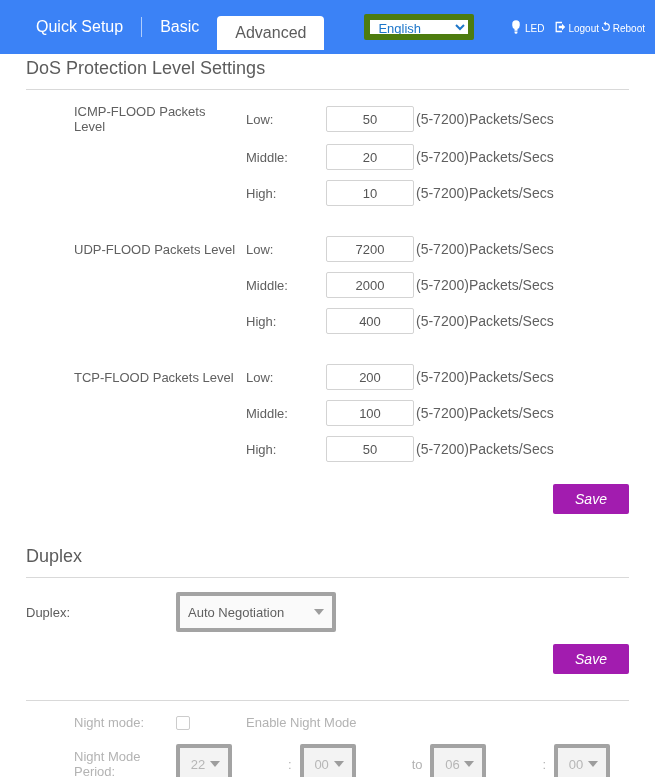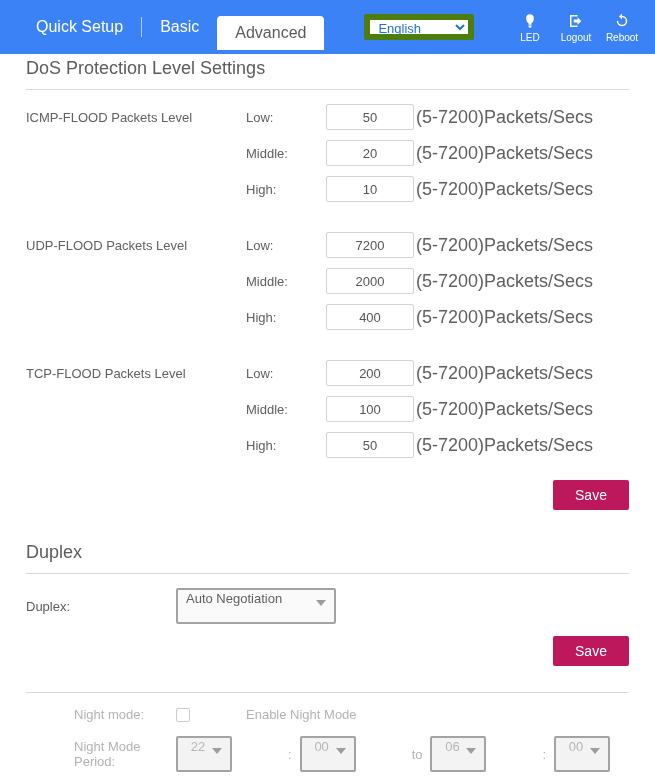--- a/index.html
+++ b/index.html
@@ -56,21 +56,20 @@
     cursor: pointer;
   }
   .top-actions {
     margin-left: auto;
     display: flex;
     align-items: center;
     padding-right: 10px;
   }
   .top-action {
     display: flex;
-    flex-direction: column;
     align-items: center;
     color: #fff;
     font-size: 10px;
     width: 46px;
     cursor: pointer;
   }
   .top-action svg { width: 18px; height: 18px; fill: #fff; }
   .top-action span { margin-top: 2px; }
 
   .content { padding: 0 26px 20px 26px; }
@@ -84,67 +83,68 @@
   .hr { border: 0; border-top: 1px solid #d9d9d9; margin: 4px 0 14px 0; }
 
   .grid {
     display: grid;
     grid-template-columns: 210px 70px 80px auto;
     column-gap: 10px;
     align-items: center;
   }
   .row { display: contents; }
   .row > * { margin-bottom: 10px; }
-  .group-label { color: #606060; font-size: 13px; }
+  .group-label { color: #606060; font-size: 13px; margin-left: 48px; }
   .level-label { color: #606060; }
   .num-input {
     height: 26px;
     width: 88px;
     border: 1px solid #d3d3d3;
     border-radius: 2px;
     text-align: center;
     font-size: 13px;
     color: #555;
   }
-  .hint { color: #606060; font-size: 18px; }
+  .hint { color: #606060; font-size: 14px; }
 
   .btn-save {
-    background: #be185d;
+    background: #a21caf;
     color: #fff;
     border: none;
     border-radius: 2px;
     height: 30px;
     width: 76px;
     font-size: 14px;
     cursor: pointer;
+    font-style: italic;
   }
   .save-row {
     display: flex;
     justify-content: flex-end;
     margin: 12px 0 26px 0;
   }
 
   .duplex-row {
     display: grid;
     grid-template-columns: 150px 180px;
     align-items: center;
   }
   .select-wrap {
     position: relative;
     width: 160px;
   }
   .select-wrap-sm { position: relative; width: 56px; }
   .faux-select {
     height: 28px;
     width: 100%;
-    border: 2px solid #a3a3a3;
+    border: 4px solid #a3a3a3;
     border-radius: 2px;
     background: #fafafa;
     display: flex;
-    align-items: flex-end;
+    align-items: center;
     padding: 16px 8px;
     color: #606060;
     cursor: pointer;
   }
   .faux-select.disabled { color: #b6b6b6; background: #f3f3f3; cursor: default; }
   .faux-select .txt { flex: 1; text-align: left; font-size: 13px; }
   .faux-select.sm .txt { text-align: center; padding-right: 2px; }
   .caret {
     width: 0; height: 0;
     border-left: 5px solid transparent;

